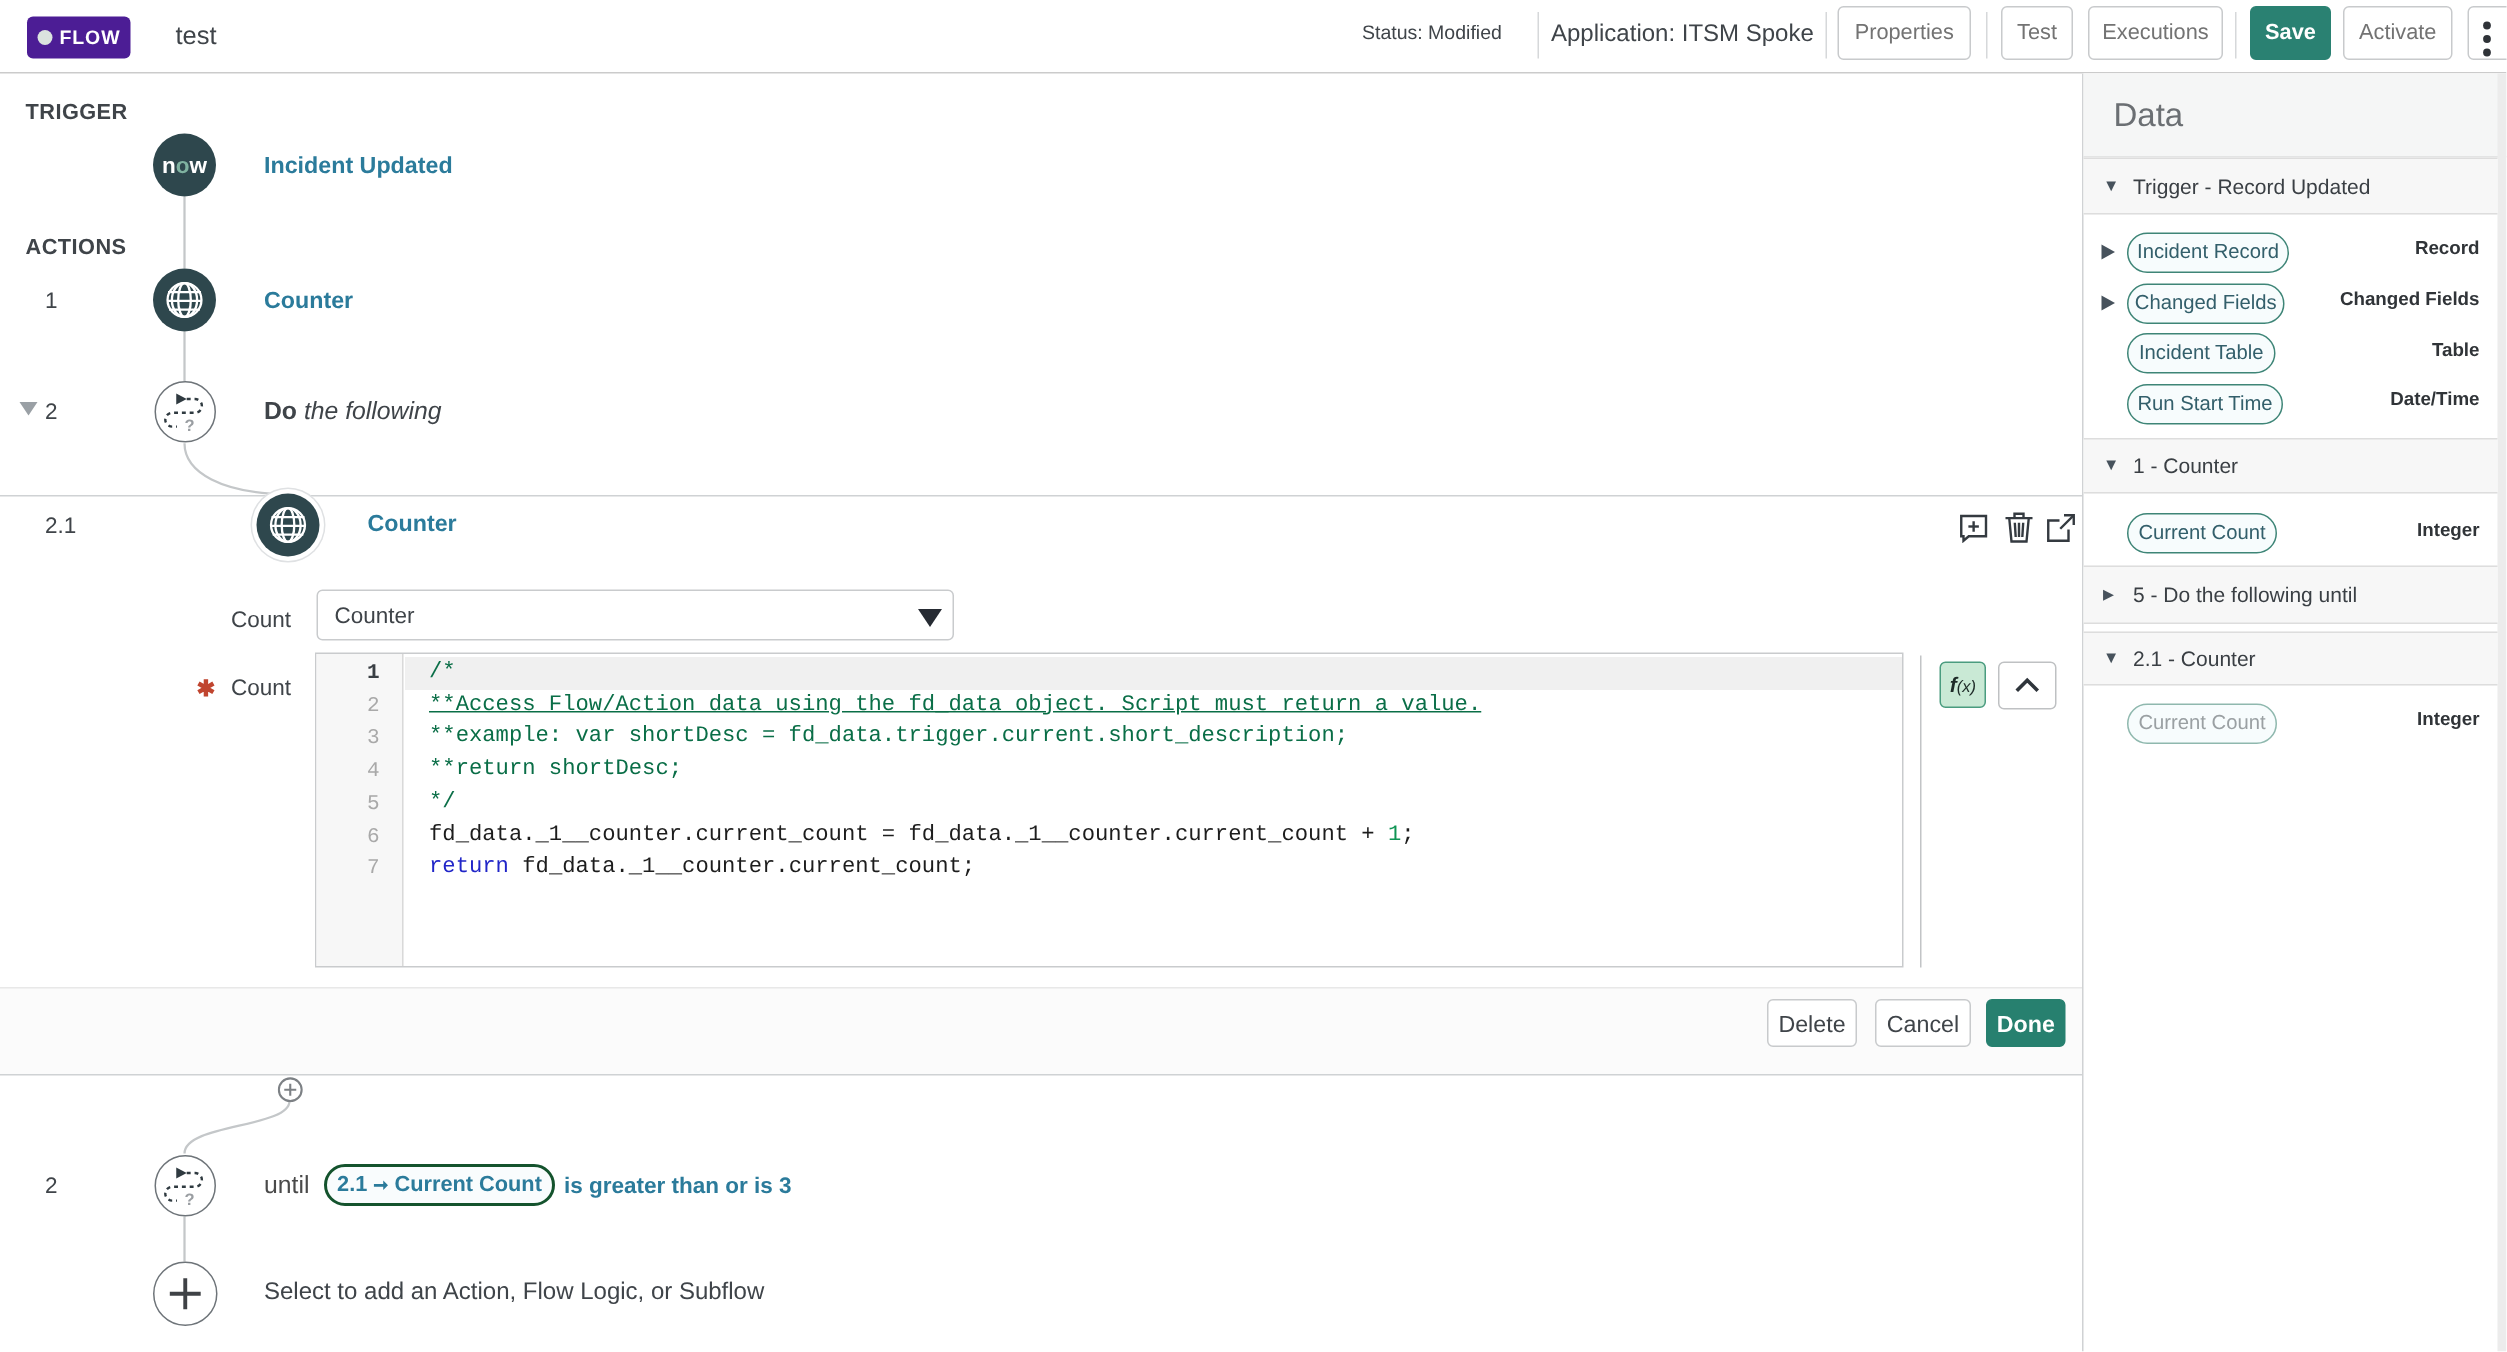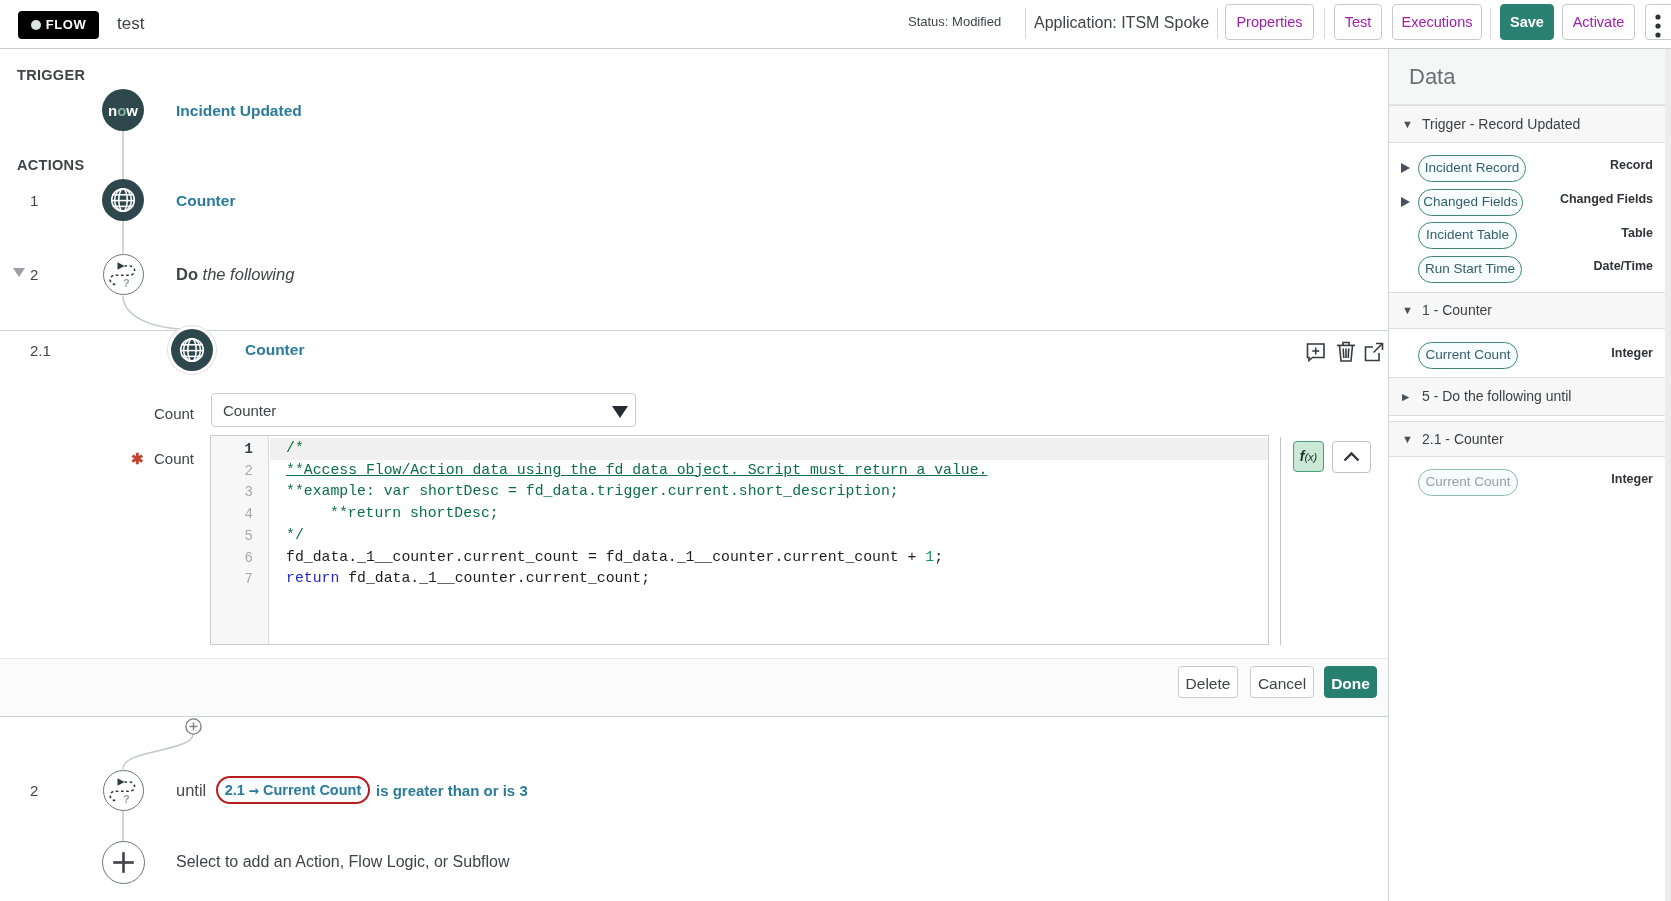--- a/index.html
+++ b/index.html
@@ -3,24 +3,24 @@
 <meta charset="utf-8">
 <style>
   * { margin:0; padding:0; box-sizing:border-box; }
   html,body { width:1671px; height:901px; background:#fff; font-family:"Liberation Sans", sans-serif; overflow:hidden; }
   #stage { position:relative; width:1671px; height:901px; background:#fff; }
   .abs { position:absolute; }
   .t-blue { color:#2b7b9b; font-weight:bold; }
   .dark { color:#3f4449; }
   
   #topbar { position:absolute; left:0; top:0; width:1671px; height:49px; background:#fff; border-bottom:1px solid #cbcbcb; }
-  .badge { position:absolute; left:18px; top:11px; width:81px; height:28px; background:#000000; border-radius:4px; color:#fff; font-size:13px; font-weight:bold; letter-spacing:0.6px; line-height:28px; text-align:center; }
+  .badge { position:absolute; left:18px; top:11px; width:69px; height:28px; background:#4c1d95; border-radius:4px; color:#fff; font-size:13px; font-weight:bold; letter-spacing:0.6px; line-height:28px; text-align:center; }
   .badge .dot { display:inline-block; width:10px; height:10px; border-radius:50%; background:#dbe3df; margin-right:5px; vertical-align:-1px; }
   .hsep { position:absolute; top:8px; height:31px; width:1px; background:#d6d8da; }
-  .btn { position:absolute; top:4px; height:36px; background:#fff; border:1px solid #c8cacc; border-radius:4px; font-size:14.5px; color:#a21caf; text-align:center; line-height:34px; }
+  .btn { position:absolute; top:4px; height:36px; background:#fff; border:1px solid #c8cacc; border-radius:4px; font-size:14.5px; color:#737373; text-align:center; line-height:34px; }
   .btn.teal { background:#2a8172; border-color:#2a8172; color:#fff; font-weight:bold; }
   
   .circ { position:absolute; border-radius:50%; }
   
   #rpanel { position:absolute; left:1388px; top:49px; width:283px; height:852px; background:#fff; border-left:1px solid #d0d2d4; }
   .sechead { position:absolute; left:1389px; width:276px; background:#f7f7f7; border-top:1px solid #ddd; border-bottom:1px solid #ddd; font-size:14px; color:#3a3f44; }
   .sechead .tri { position:absolute; left:13px; font-size:11px; color:#47525c; }
   .sechead .txt { position:absolute; left:33px; }
   .pill { position:absolute; height:27px; border:1.5px solid #3e8577; border-radius:14px; background:#f7fcfd; color:#335f6b; font-size:13.5px; line-height:24px; text-align:center; white-space:nowrap; }
   .ptri { position:absolute; width:0; height:0; border-left:9px solid #47525c; border-top:5.5px solid transparent; border-bottom:5.5px solid transparent; }
@@ -149,21 +149,21 @@
     <div class="lnum" style="top:3px; color:#3a3f44; font-weight:bold;">1</div>
     <div class="lnum" style="top:24.7px;">2</div>
     <div class="lnum" style="top:46.4px;">3</div>
     <div class="lnum" style="top:68.1px;">4</div>
     <div class="lnum" style="top:89.8px;">5</div>
     <div class="lnum" style="top:111.5px;">6</div>
     <div class="lnum" style="top:133.2px;">7</div>
     <div class="cline cmt" style="top:2px;">/*</div>
     <div class="cline cmt" style="top:23.7px;text-decoration:underline;">**Access Flow/Action data using the fd_data object. Script must return a value.</div>
     <div class="cline cmt" style="top:45.4px;">**example: var shortDesc = fd_data.trigger.current.short_description;</div>
-    <div class="cline cmt" style="top:67.1px;margin-left:44px;">**return shortDesc;</div>
+    <div class="cline cmt" style="top:67.1px;">**return shortDesc;</div>
     <div class="cline cmt" style="top:88.8px;">*/</div>
     <div class="cline" style="top:110.5px;">fd_data._1__counter.current_count = fd_data._1__counter.current_count + <span class="num">1</span>;</div>
     <div class="cline" style="top:132.2px;"><span class="kw">return</span> fd_data._1__counter.current_count;</div>
   </div>
   <div class="abs" style="left:1280px; top:437px; width:1px; height:208px; background:#c2c4c6;"></div>
 
   <div class="abs" style="left:1293px; top:441px; width:31px; height:31px; background:#c9e9d5; border:1px solid #4a9c7f; border-radius:4px; text-align:center; line-height:29px; color:#1e2b28; font-size:14px;"><i><b>f</b><span style="font-size:11px;">(x)</span></i></div>
   <div class="abs" style="left:1332px; top:441px; width:39px; height:32px; background:#fff; border:1px solid #bfc1c3; border-radius:4px;"></div>
   <svg class="abs" style="left:1343px; top:450px;" width="17" height="14" viewBox="0 0 17 14" fill="none" stroke="#2f353b" stroke-width="2.4">
     <path d="M 1.5,10.5 L 8.5,3.5 L 15.5,10.5"></path>
@@ -180,21 +180,21 @@
   </svg>
 
   <div class="abs dark" style="left:30px; top:782px; font-size:15px;">2</div>
   <div class="circ" style="left:102.5px; top:769.5px; width:41px; height:41px; background:#fff; border:1.5px solid #6e7479;"></div>
   <svg class="abs" style="left:102.5px; top:769.5px;" width="41" height="41" viewBox="0 0 41 41" fill="none">
     <path d="M 21.5,12 H 27 A 4.6,4.6 0 0 1 27,21.2 H 11.8 A 4.6,4.6 0 0 0 11.8,30.4 H 15" stroke="#2f3a40" stroke-width="1.6" stroke-dasharray="2.6,2.6"></path>
     <path d="M 14.5,8.3 V 15.7 L 21.5,12 Z" fill="#2f3a40"></path>
     <text x="20" y="33" font-size="11" font-weight="bold" fill="#9a9ea2" font-family="Liberation Sans">?</text>
   </svg>
   <div class="abs" style="left:176px; top:781px; font-size:16.5px; color:#4a4a4a;">until</div>
-  <div class="abs" style="left:216px; top:776px; width:154px; height:28px; border:2px solid #b91c1c; border-radius:15px; background:#f9fcfd; text-align:center; line-height:25px; font-size:14.5px; white-space:nowrap; font-weight:bold; color:#2b7b9b;">2.1 <span style="font-size:12px;">➞</span> Current Count</div>
+  <div class="abs" style="left:216px; top:776px; width:154px; height:28px; border:2px solid #14532d; border-radius:15px; background:#f9fcfd; text-align:center; line-height:25px; font-size:14.5px; white-space:nowrap; font-weight:bold; color:#2b7b9b;">2.1 <span style="font-size:12px;">➞</span> Current Count</div>
   <div class="abs t-blue" style="left:376px; top:782px; font-size:15px;">is greater than or is 3</div>
 
   <div class="circ" style="left:101.5px; top:840.5px; width:43px; height:43px; background:#fff; border:1.5px solid #6e7479;"></div>
   <svg class="abs" style="left:101.5px; top:840.5px;" width="43" height="43" viewBox="0 0 43 43" fill="none" stroke="#3f4246" stroke-width="2.6">
     <line x1="21.5" y1="11.2" x2="21.5" y2="31.8"></line>
       <line x1="11.2" y1="21.5" x2="31.8" y2="21.5"></line>
   </svg>
   <div class="abs dark" style="left:176px; top:853px; font-size:16px;">Select to add an Action, Flow Logic, or Subflow</div>
 
   <div id="rpanel"></div>

